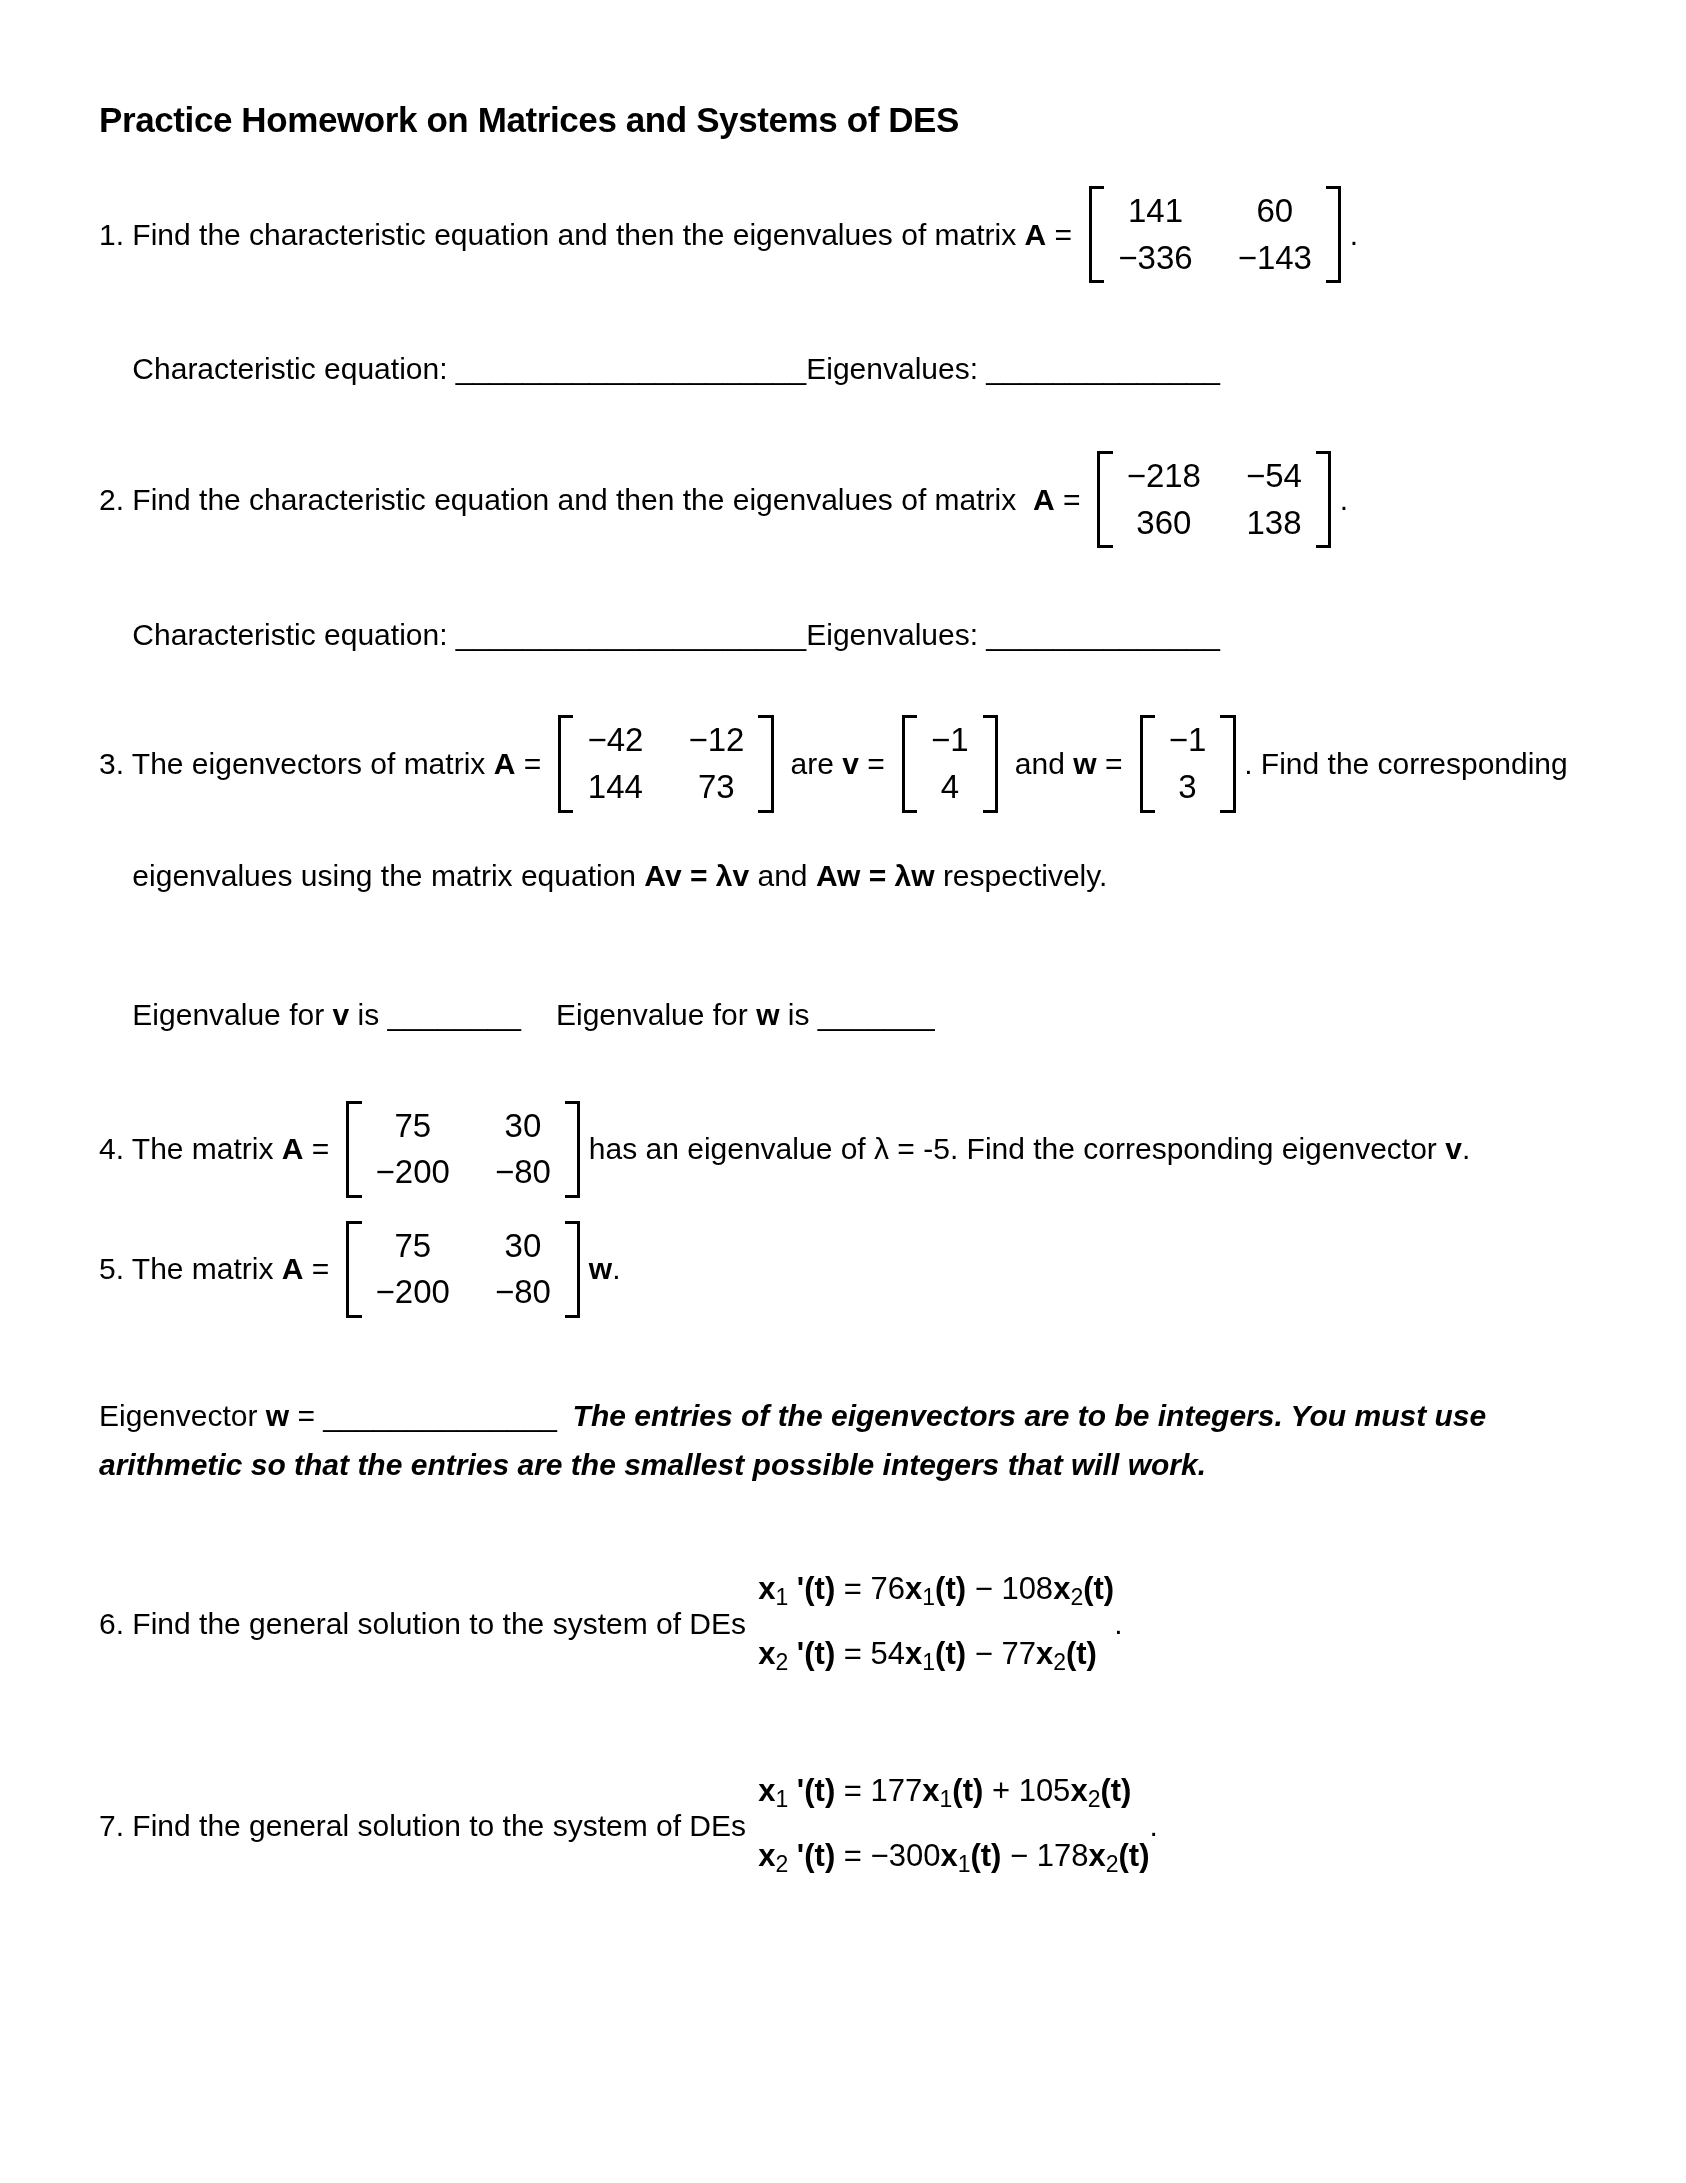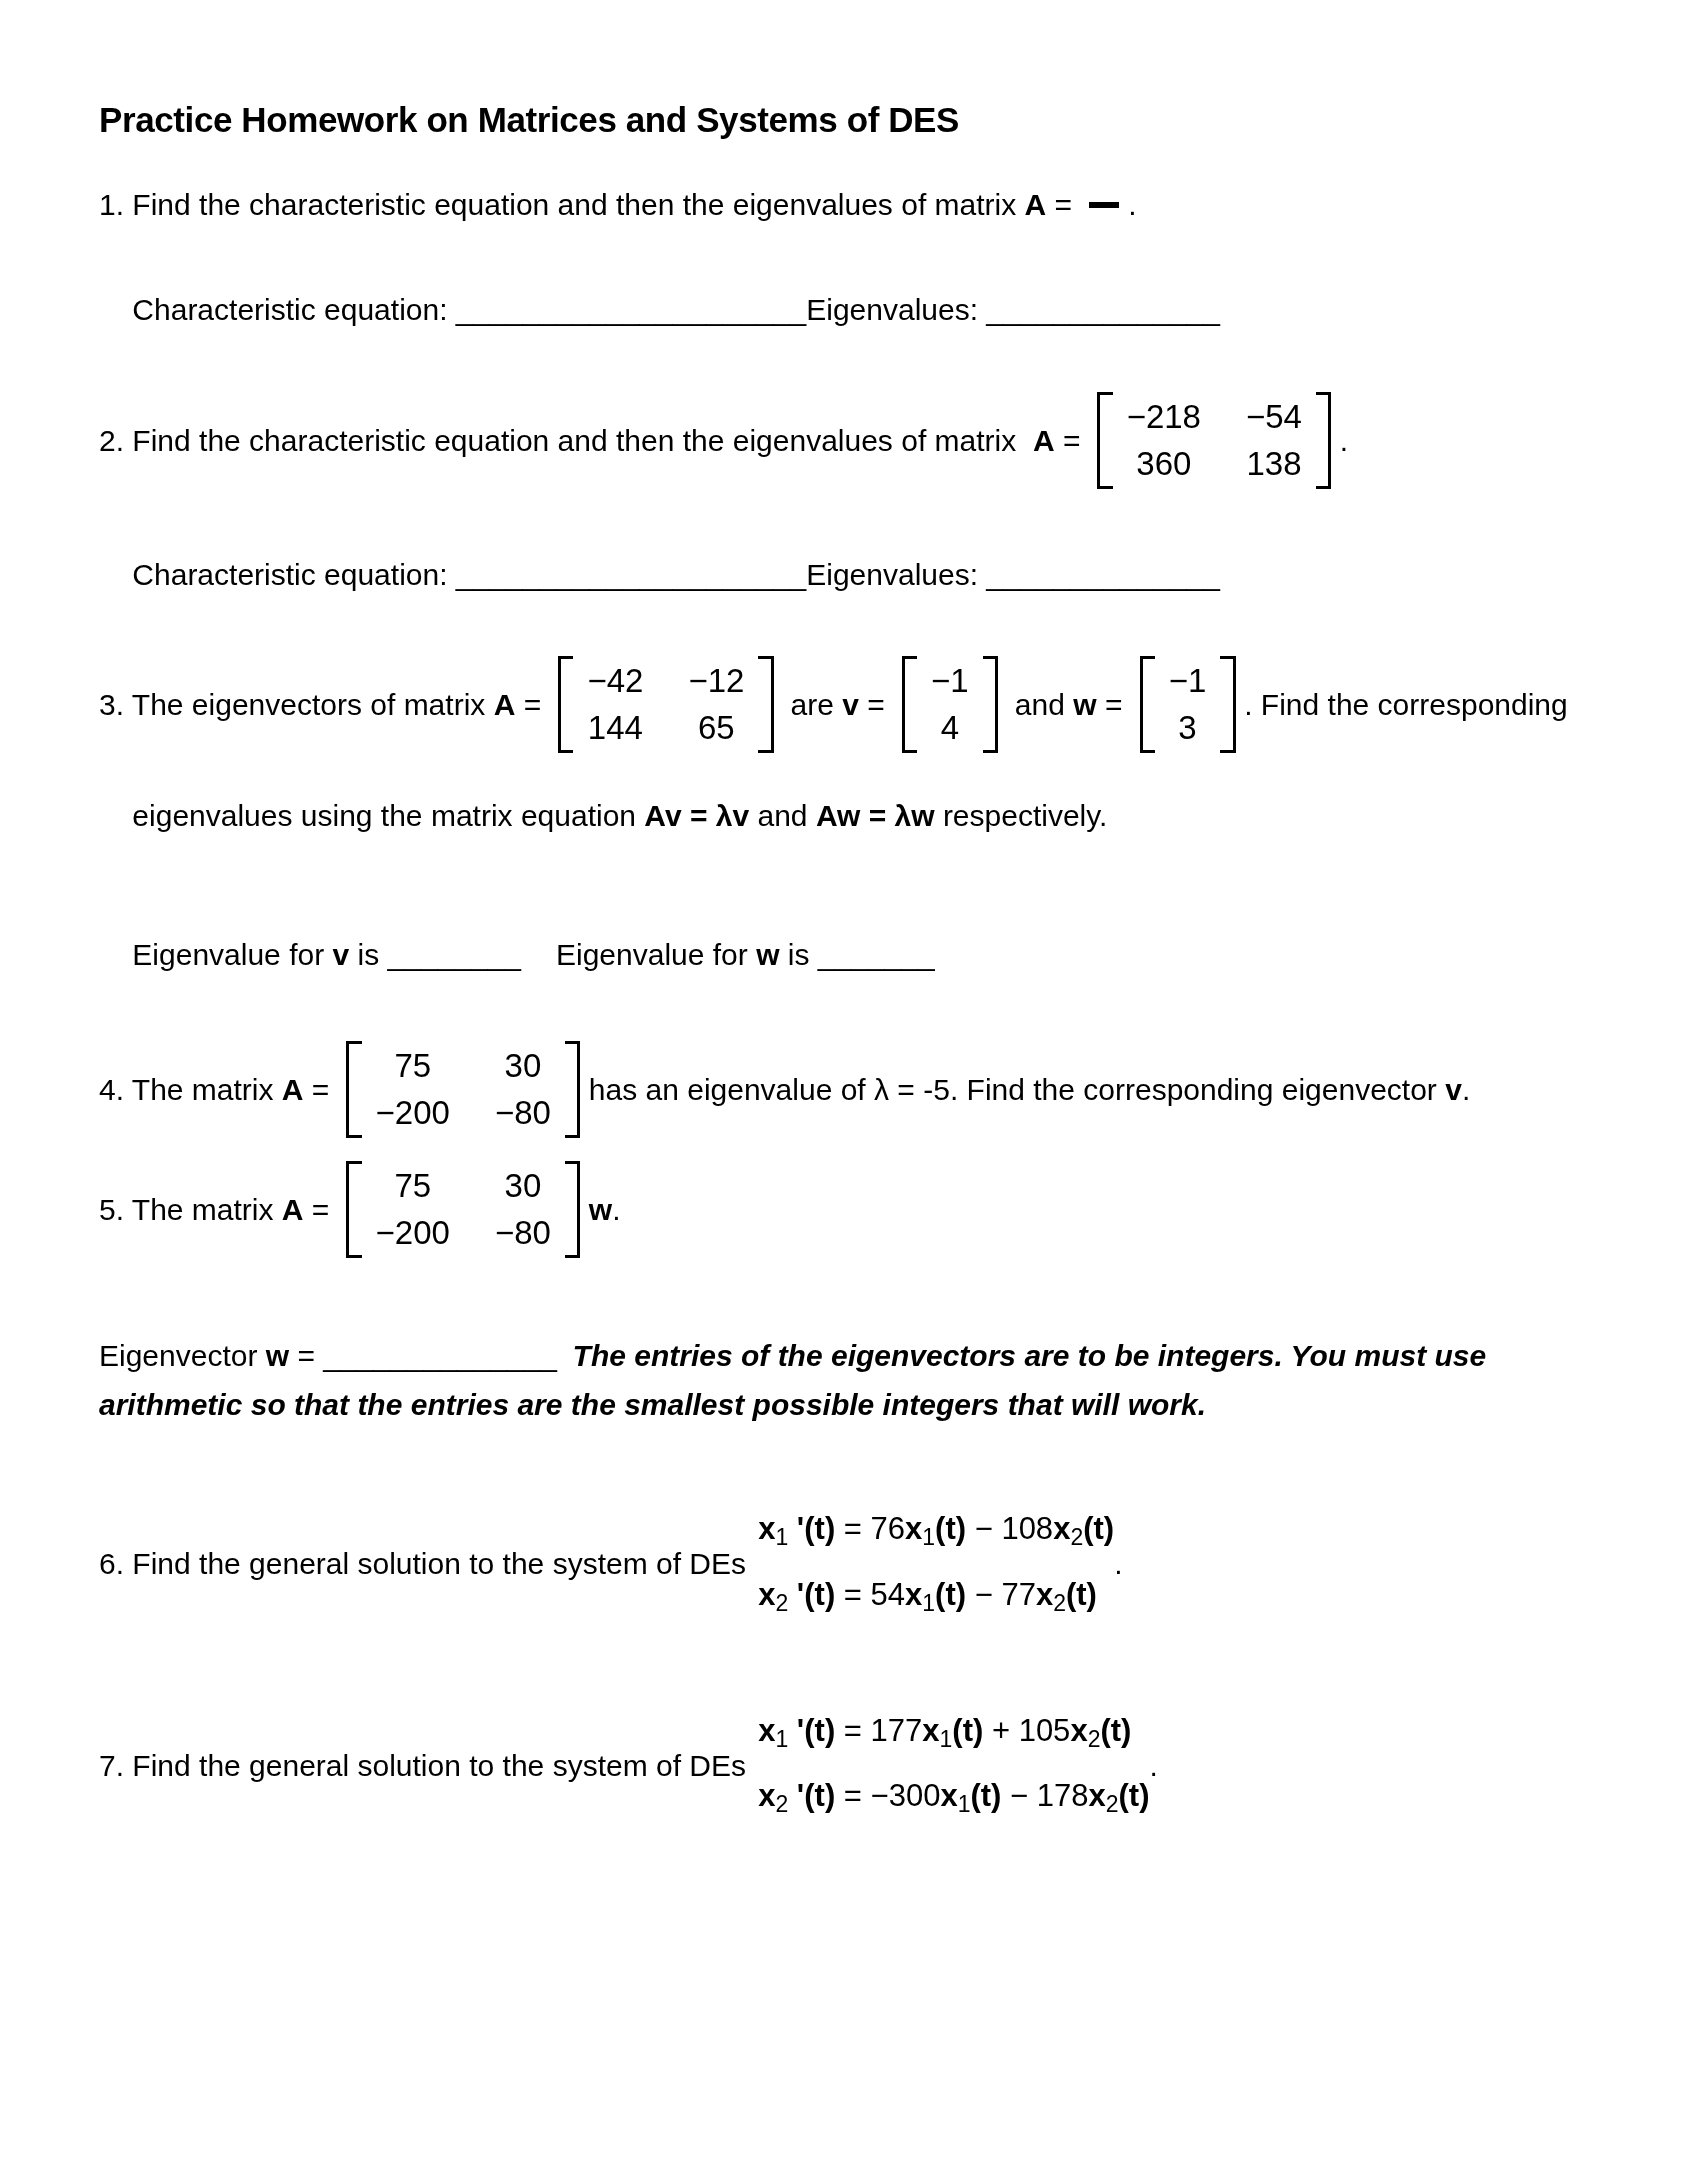--- a/index.html
+++ b/index.html
@@ -53,20 +53,21 @@
 <body>
 
 <div class="page">
 
   <div class="title">Practice Homework on Matrices and Systems of DES</div>
 
   <div class="row mt-p1">
     <span>1. Find the characteristic equation and then the eigenvalues of matrix </span><span class="b">A</span><span> = </span>
     <span class="matrix">
       <span class="br br-l"></span>
+      <span class="cells" style="grid-template-columns: repeat(2, auto);"><span>141</span><span>60</span><span>−336</span><span>−143</span></span>
       <span class="br br-r"></span>
     </span>
     <span>.</span>
   </div>
   <div class="blankline mt-b1">
     <span>Characteristic equation: </span><span>_____________________</span><span class="mlbig">Eigenvalues: </span><span>______________</span>
   </div>
 
   <div class="row mt-p2">
     <span>2. Find the characteristic equation and then the eigenvalues of matrix  </span><span class="b">A</span><span> = </span>
@@ -78,21 +79,21 @@
     <span>.</span>
   </div>
   <div class="blankline mt-b2">
     <span>Characteristic equation: </span><span>_____________________</span><span class="mlbig">Eigenvalues: </span><span>______________</span>
   </div>
 
   <div class="row mt-p3">
     <span>3. The eigenvectors of matrix </span><span class="b">A</span><span> = </span>
     <span class="matrix">
       <span class="br br-l"></span>
-      <span class="cells" style="grid-template-columns: repeat(2, auto);"><span>−42</span><span>−12</span><span>144</span><span>65</span></span>
+      <span class="cells" style="grid-template-columns: repeat(2, auto);"><span>−42</span><span>−12</span><span>144</span><span>73</span></span>
       <span class="br br-r"></span>
     </span>
     <span> are </span><span class="b">v</span><span> = </span>
     <span class="matrix">
       <span class="br br-l"></span>
       <span class="cells" style="grid-template-columns: repeat(1, auto);"><span>−1</span><span>4</span></span>
       <span class="br br-r"></span>
     </span>
     <span> and </span><span class="b">w</span><span> = </span>
     <span class="matrix">

